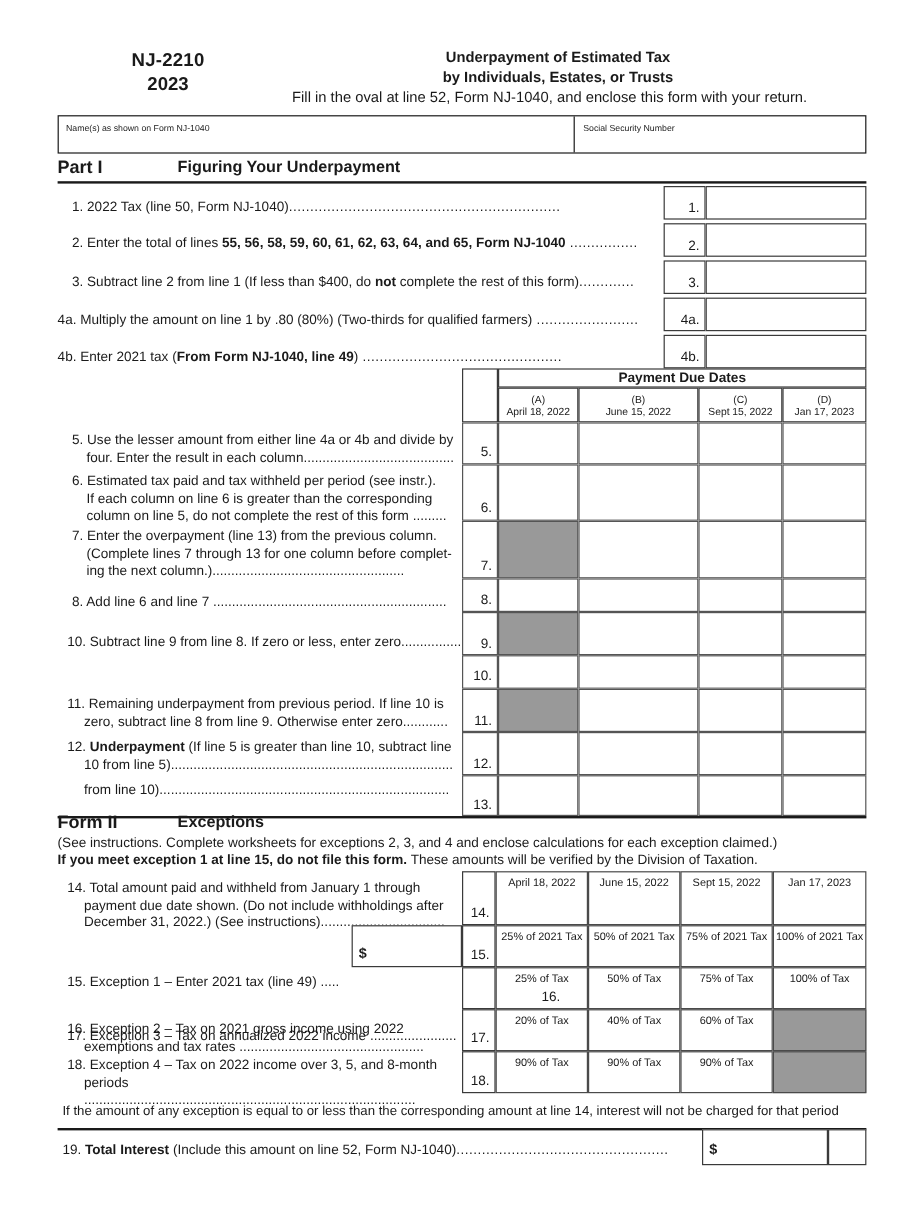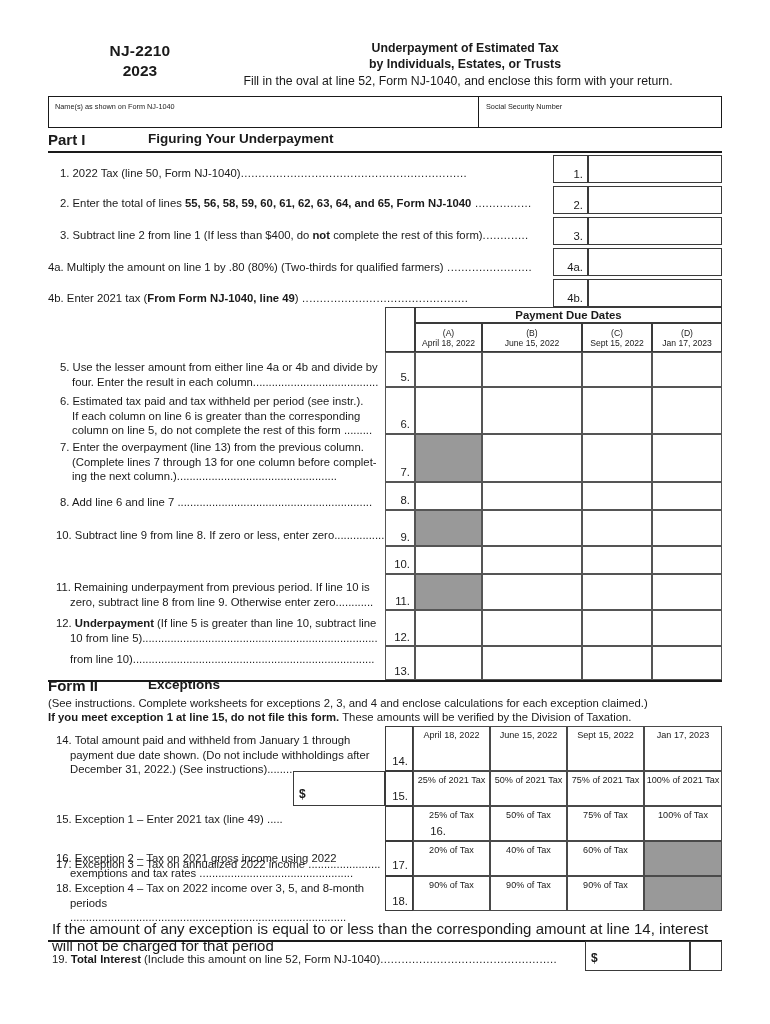--- a/index.html
+++ b/index.html
@@ -51,21 +51,21 @@
   .cellc{position:absolute;box-sizing:border-box;border:1.2px solid #4a4a4a;
          display:flex;align-items:flex-start;justify-content:center;
          font-size:9.1px;text-align:center;padding-top:3px;line-height:11px;}
   .cellhdr{position:absolute;box-sizing:border-box;border:1.3px solid #3a3a3a;
          display:flex;align-items:center;justify-content:center;
          font-size:8.6px;text-align:center;line-height:10px;}
   .pdd{position:absolute;box-sizing:border-box;border:1.4px solid #3a3a3a;
        display:flex;align-items:center;justify-content:center;
        font-size:11.4px;font-weight:bold;}
   .dollar{position:absolute;font-size:12px;font-weight:bold;}
-  .note{position:absolute;font-size:15px;}
+  .note{position:absolute;font-size:11px;}
 </style>
 </head>
 <body>
 
 <div class="page">
 
   <div class="hdr">
     <div class="formno">NJ-2210</div>
     <div class="formyr">2023</div>
     <div class="ttl1">Underpayment of Estimated Tax</div>
@@ -281,21 +281,21 @@
   <div class="cellc" style="left:413px;top:771px;width:77px;height:35px;">25% of 2021 Tax</div>
   <div class="cellc" style="left:490px;top:771px;width:77px;height:35px;">50% of 2021 Tax</div>
   <div class="cellc" style="left:567px;top:771px;width:77px;height:35px;">75% of 2021 Tax</div>
   <div class="cellc" style="left:644px;top:771px;width:78px;height:35px;">100% of 2021 Tax</div>
 
   <div class="ln" style="left:56px;top:811px;width:325px;margin-top:40px;">
     <div>16. Exception 2 – Tax on 2021 gross income using 2022</div>
     <div style="padding-left:14px;">exemptions and tax rates .................................................</div>
   </div>
   <div class="bx" style="left:385px;top:806px;width:28px;height:35px;"></div>
-  <div class="num" style="left:385px;top:825px;width:23px;padding-left:38px;">16.</div>
+  <div class="num" style="left:406px;top:825px;width:23px;padding-left:38px;">16.</div>
   <div class="cellc" style="left:413px;top:806px;width:77px;height:35px;">25% of Tax</div>
   <div class="cellc" style="left:490px;top:806px;width:77px;height:35px;">50% of Tax</div>
   <div class="cellc" style="left:567px;top:806px;width:77px;height:35px;">75% of Tax</div>
   <div class="cellc" style="left:644px;top:806px;width:78px;height:35px;">100% of Tax</div>
 
   <div class="ln" style="left:56px;top:857px;width:325px;">17. Exception 3 – Tax on annualized 2022 income .......................</div>
   <div class="bx" style="left:385px;top:841px;width:28px;height:35px;"></div>
   <div class="num" style="left:385px;top:859px;width:23px;">17.</div>
   <div class="cellc" style="left:413px;top:841px;width:77px;height:35px;">20% of Tax</div>
   <div class="cellc" style="left:490px;top:841px;width:77px;height:35px;">40% of Tax</div>

